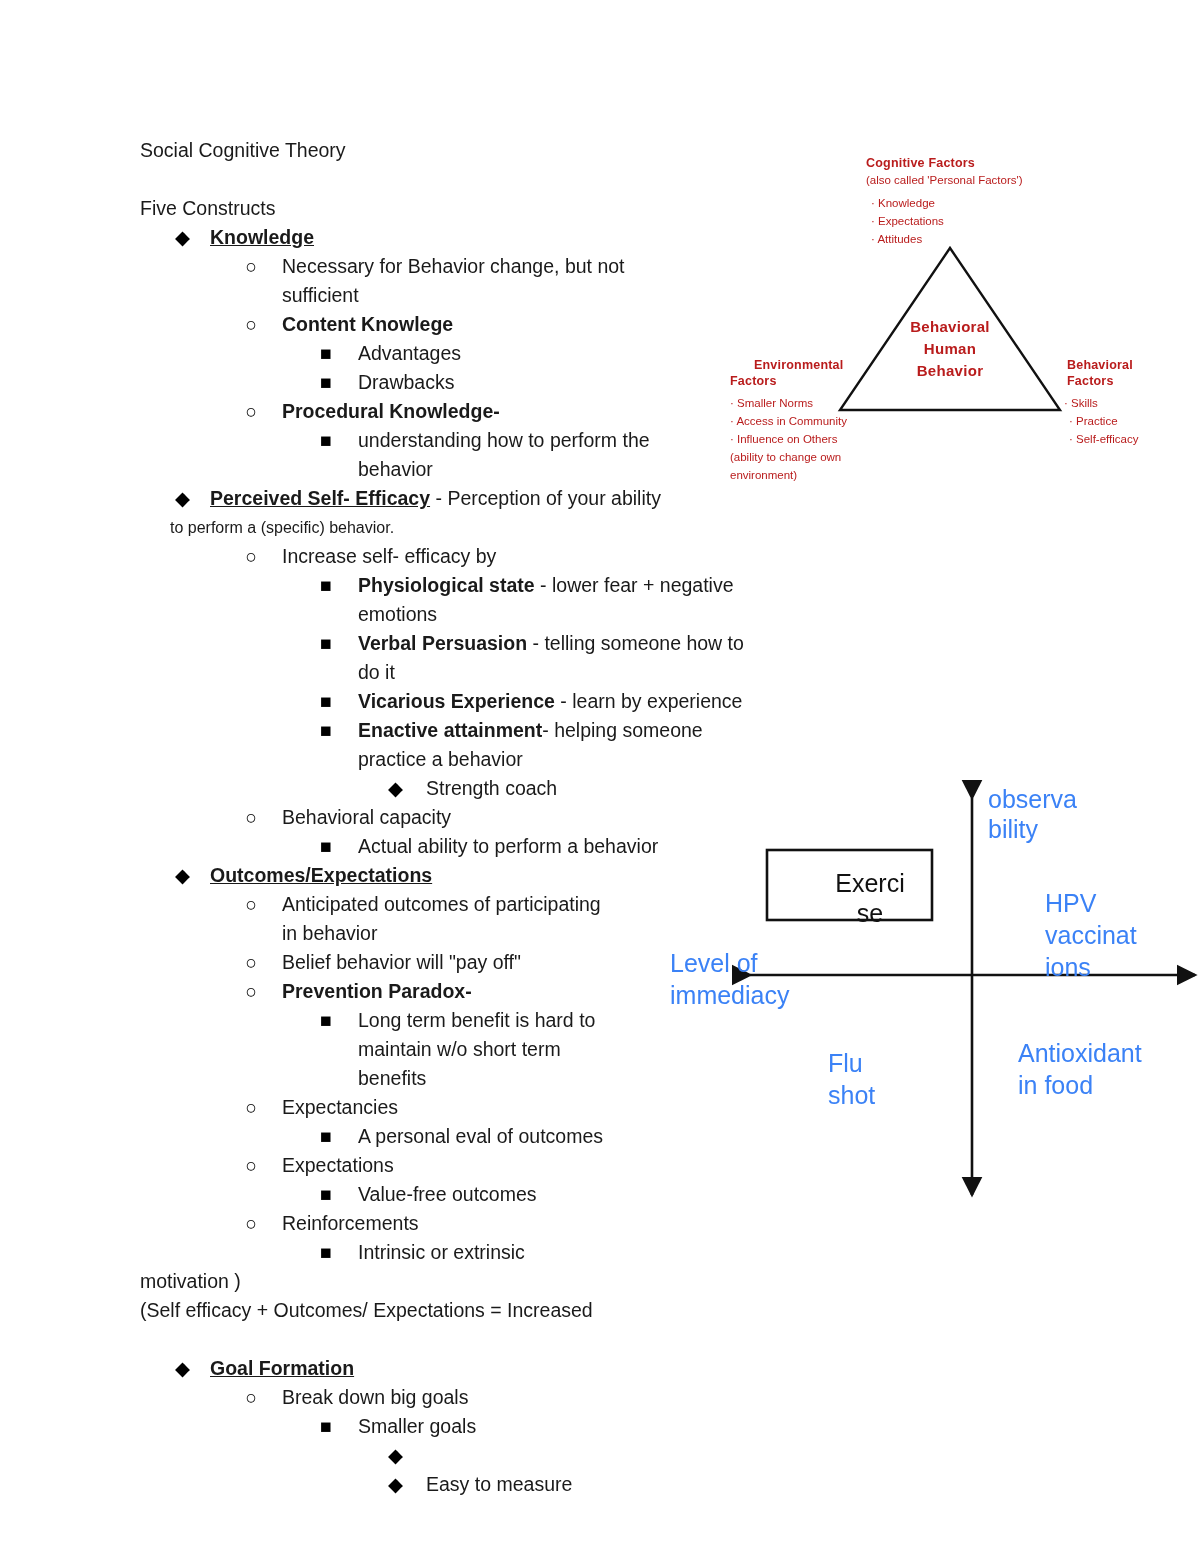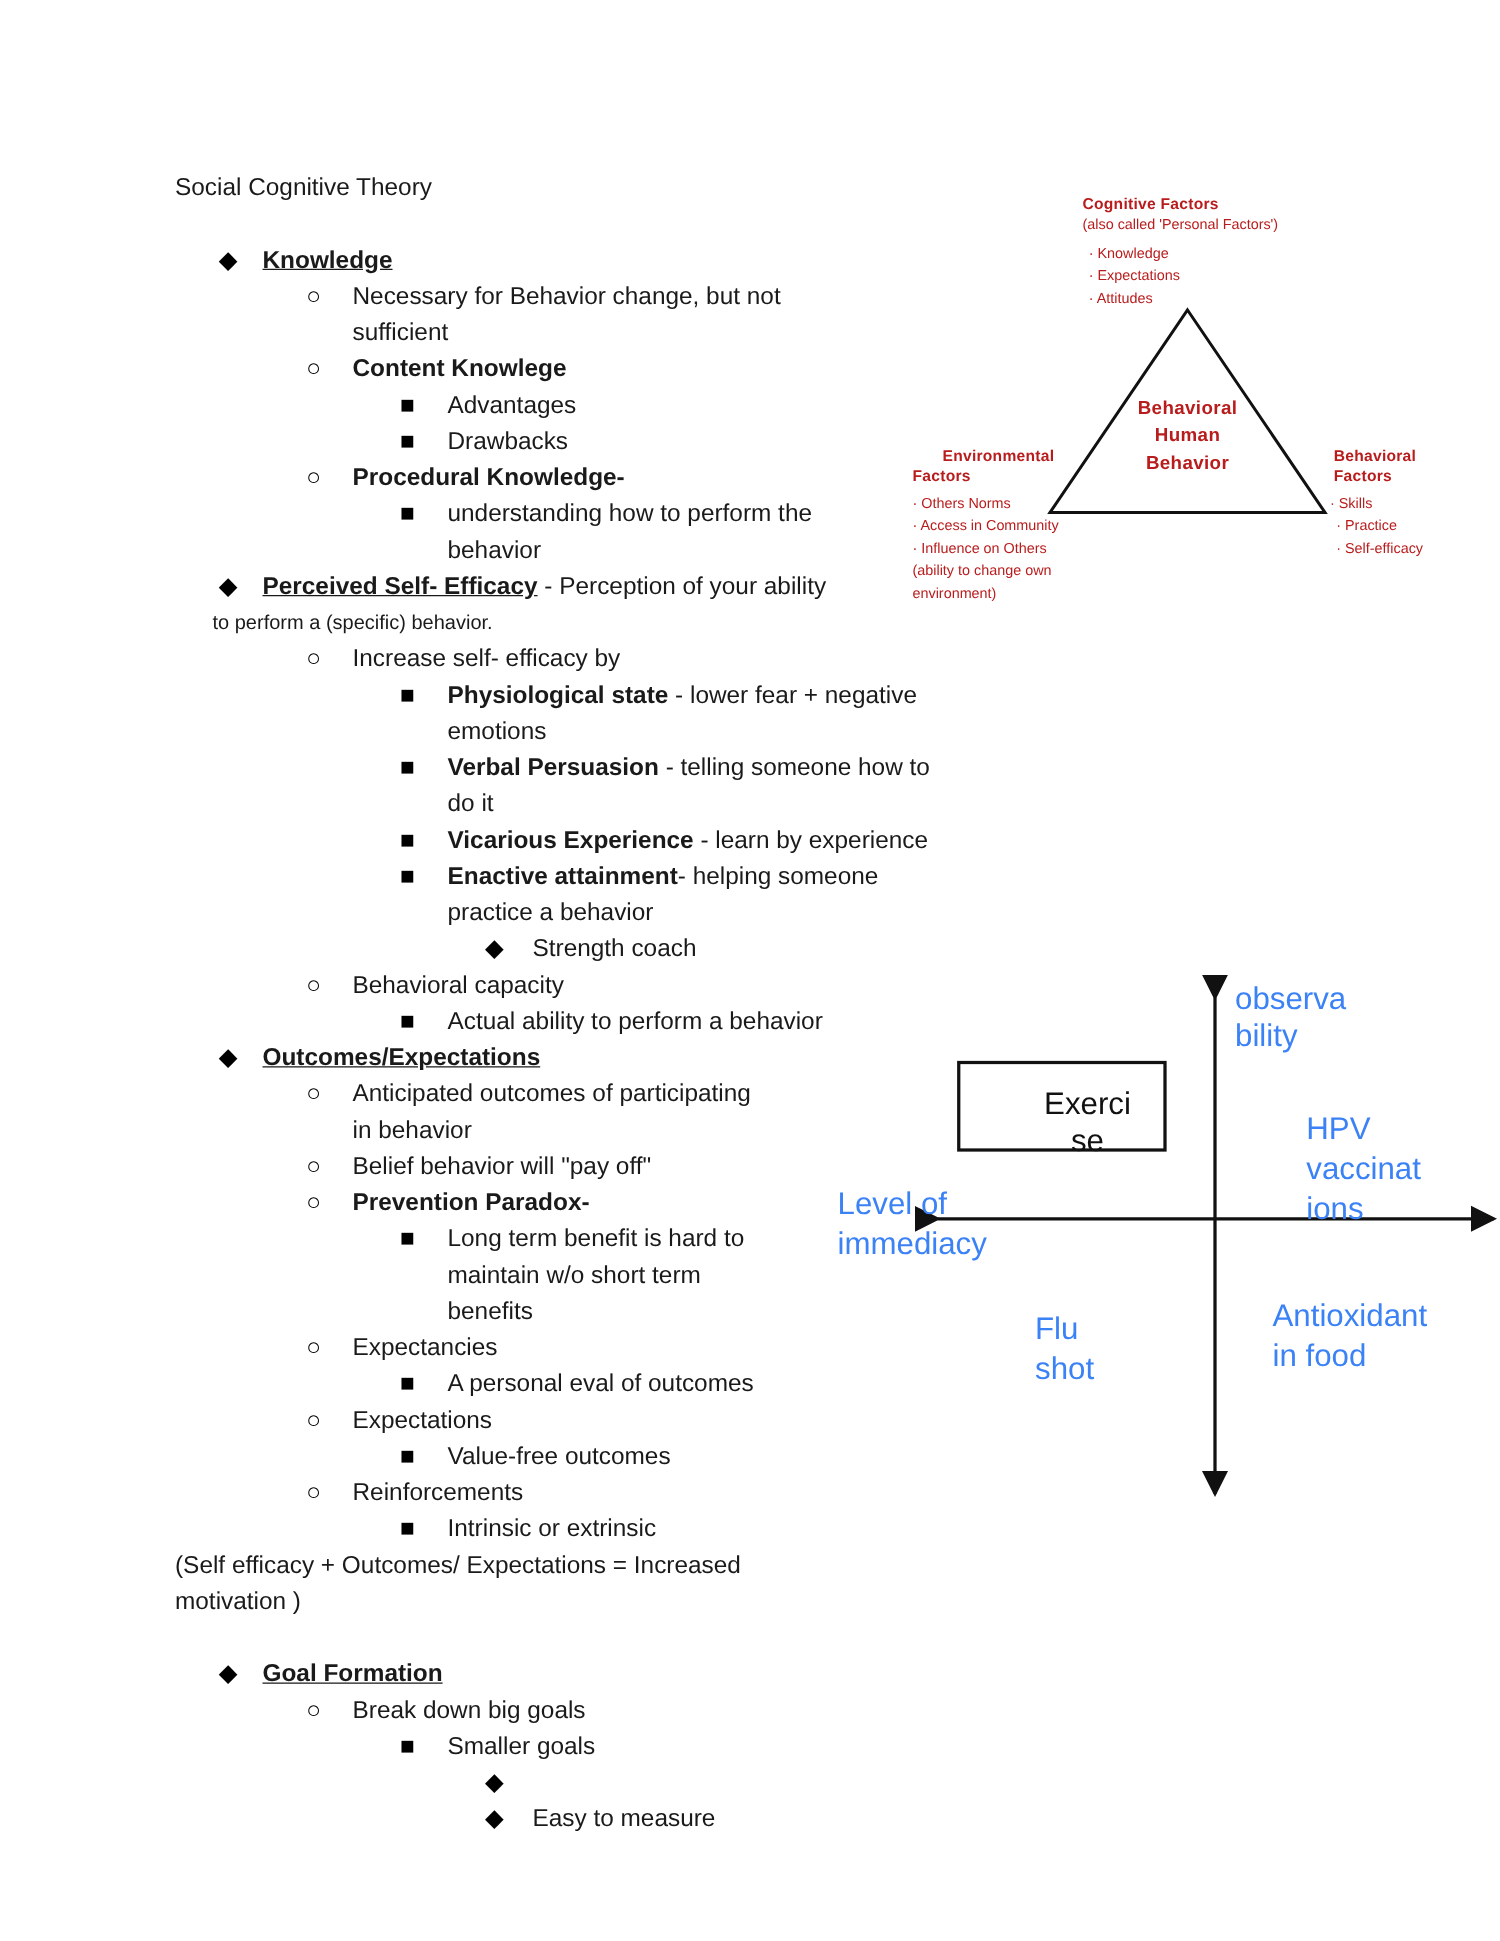--- a/index.html
+++ b/index.html
@@ -142,20 +142,21 @@
     width: 160px;
   }
 </style>
 </head>
 <body>
 
 <div class="doc-col">
 
   <div class="line">Social Cognitive Theory</div>
   <div class="gap"></div>
+  <div class="line">Five Constructs</div>
 
   <div class="bullet-row l1">
     <span class="marker">◆</span>
     <span class="btext bold-ul">Knowledge </span>
   </div>
 
   <div class="bullet-row l2">
     <span class="marker">○</span>
     <span class="btext">
       <span>Necessary for Behavior change, but not</span><br>
@@ -286,22 +287,22 @@
 
   <div class="bullet-row l2">
     <span class="marker">○</span>
     <span class="btext">Reinforcements</span>
   </div>
   <div class="bullet-row l3">
     <span class="marker">■</span>
     <span class="btext">Intrinsic or extrinsic</span>
   </div>
 
+  <div class="plain-para">motivation )</div>
   <div class="plain-para">(Self efficacy + Outcomes/ Expectations = Increased</div>
-  <div class="plain-para">motivation )</div>
 
   <div class="gap"></div>
 
   <div class="bullet-row l1">
     <span class="marker">◆</span>
     <span class="btext bold-ul">Goal Formation </span>
   </div>
   <div class="bullet-row l2">
     <span class="marker">○</span>
     <span class="btext">Break down big goals</span>
@@ -326,21 +327,21 @@
   </svg>
 
   <div class="tri-txt tri-head" style="left:140px; top:8px;">Cognitive Factors</div>
   <div class="tri-txt tri-sub" style="left:140px; top:25px;">(also called 'Personal Factors')</div>
   <div class="tri-txt tri-li" style="left:145px; top:46px;">· Knowledge</div>
   <div class="tri-txt tri-li" style="left:145px; top:64px;">· Expectations</div>
   <div class="tri-txt tri-li" style="left:145px; top:82px;">· Attitudes</div>
 
   <div class="tri-txt tri-head" style="left:4px; top:210px;margin-left:24px;">Environmental</div>
   <div class="tri-txt tri-head" style="left:4px; top:226px;">Factors</div>
-  <div class="tri-txt tri-li" style="left:4px; top:246px;">· Others Norms</div>
+  <div class="tri-txt tri-li" style="left:4px; top:246px;">· Smaller Norms</div>
   <div class="tri-txt tri-li" style="left:4px; top:264px;">· Access in Community</div>
   <div class="tri-txt tri-li" style="left:4px; top:282px;">· Influence on Others</div>
   <div class="tri-txt tri-li" style="left:4px; top:300px;">  (ability to change own</div>
   <div class="tri-txt tri-li" style="left:4px; top:318px;">  environment)</div>
 
   <div class="tri-txt tri-head" style="left:341px; top:210px;">Behavioral</div>
   <div class="tri-txt tri-head" style="left:341px; top:226px;">Factors</div>
   <div class="tri-txt tri-li" style="left:338px; top:246px;">· Skills</div>
   <div class="tri-txt tri-li" style="left:343px; top:264px;">· Practice</div>
   <div class="tri-txt tri-li" style="left:343px; top:282px;">· Self-efficacy</div>

